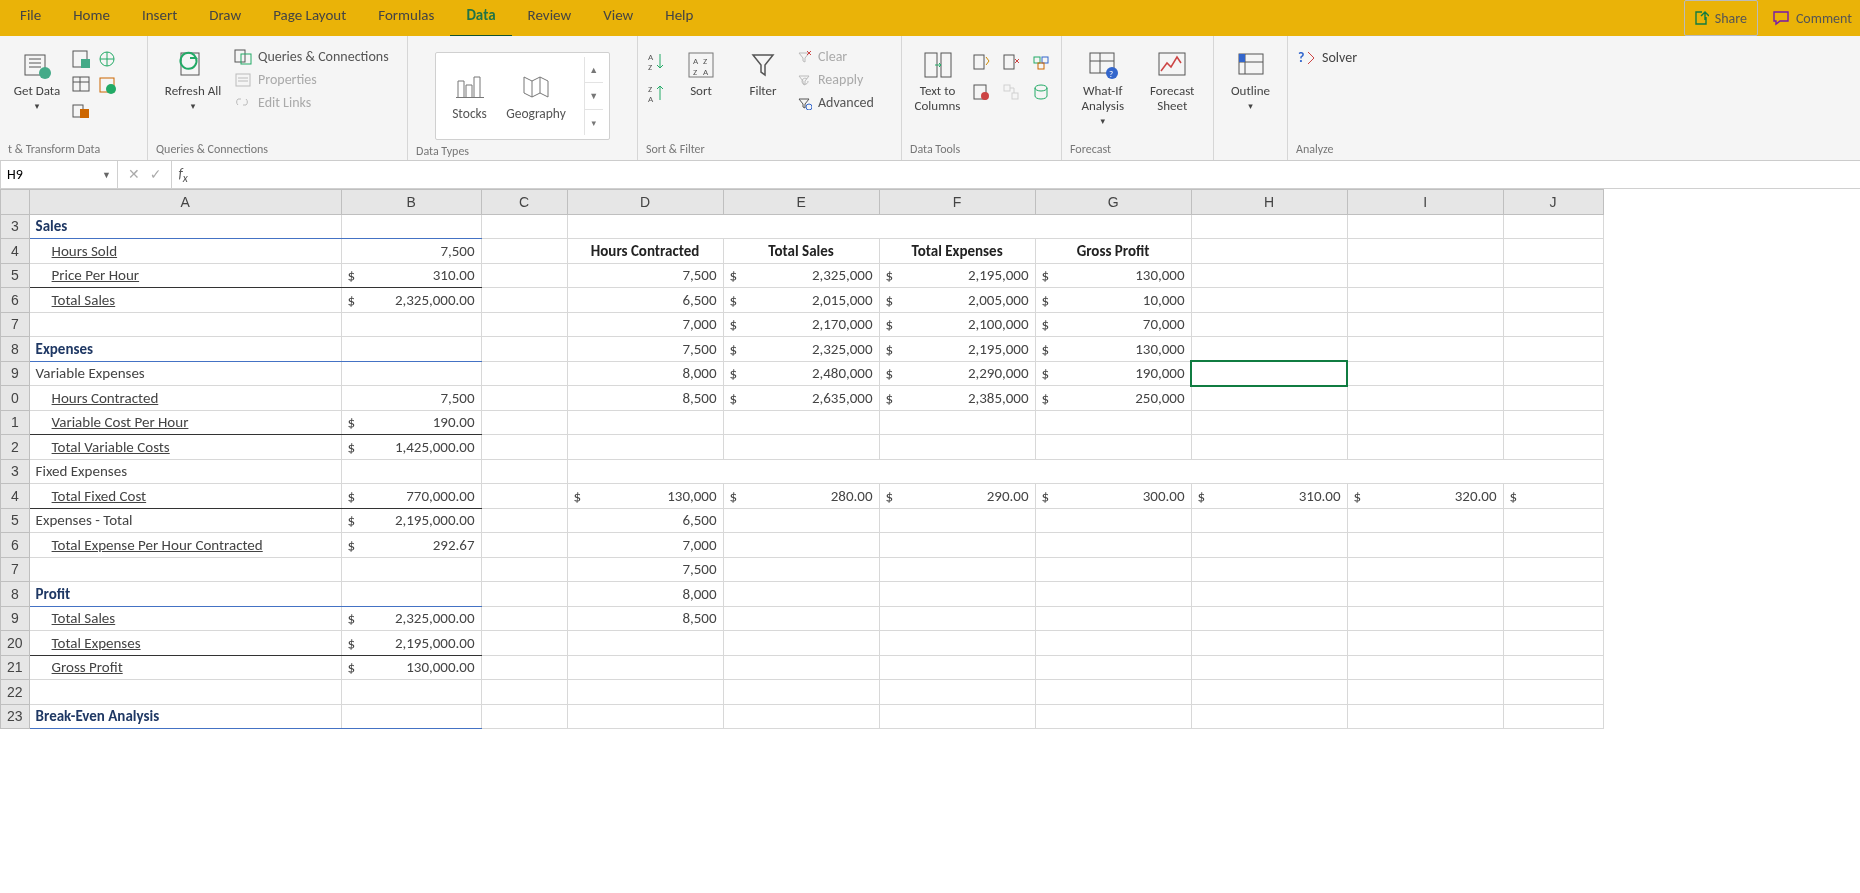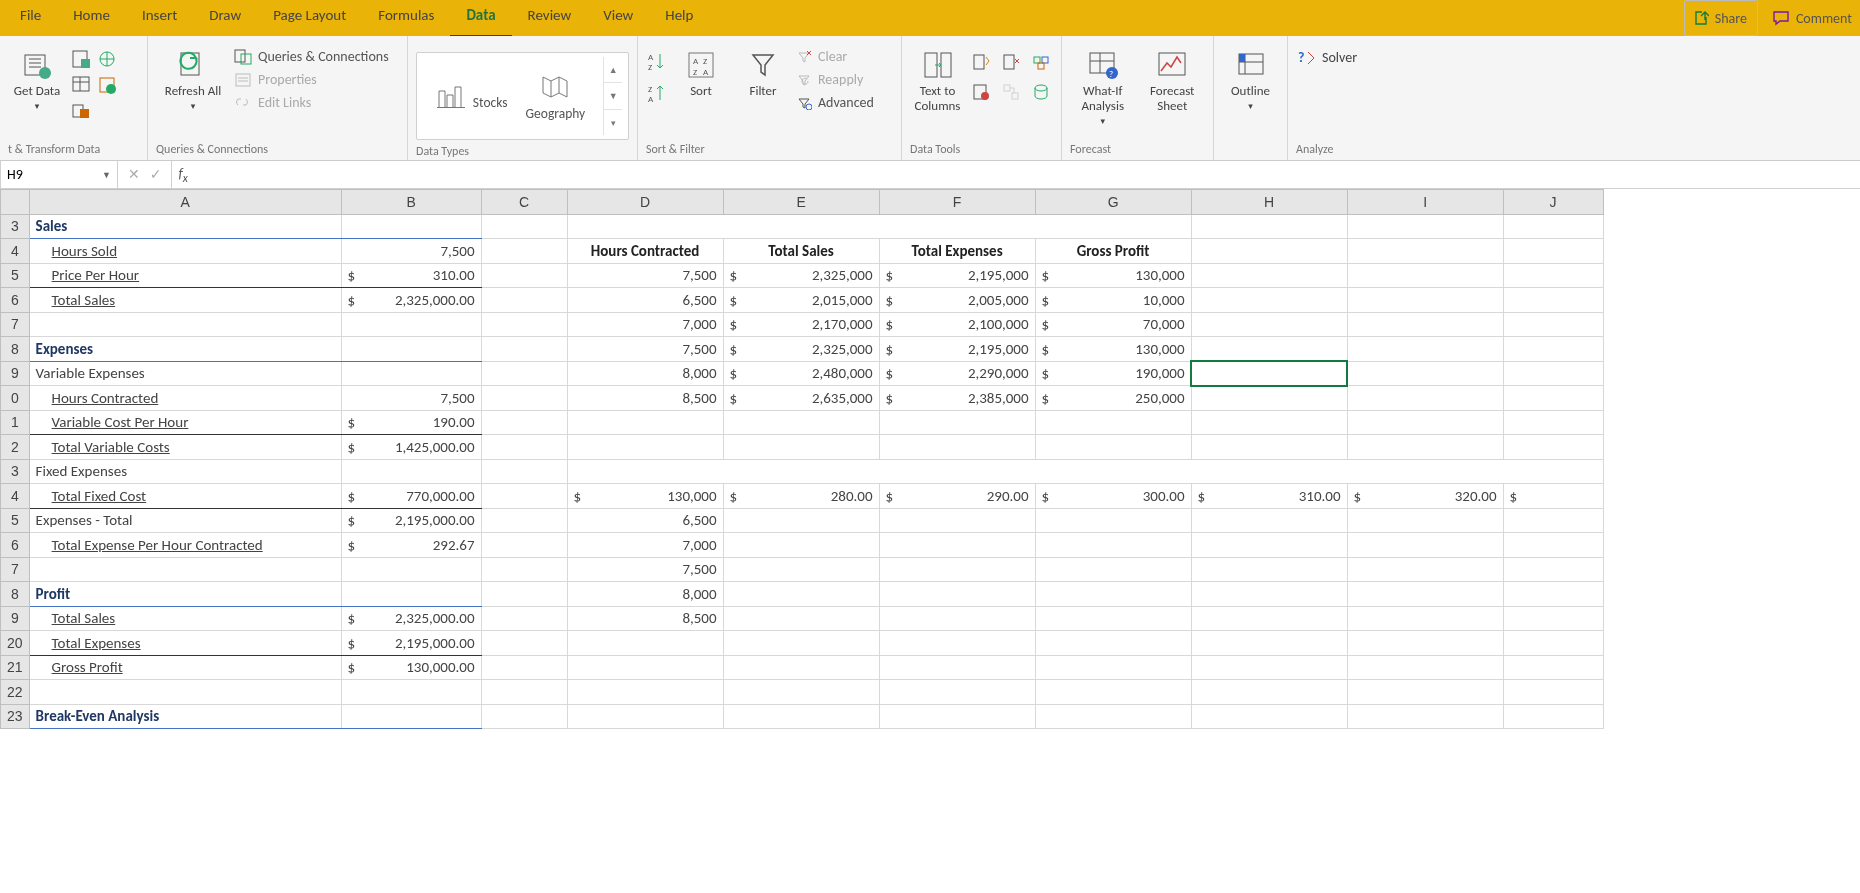--- a/index.html
+++ b/index.html
@@ -182,21 +182,21 @@
     <div class="rgroup-label">Queries &amp; Connections</div>
   </div>
 
   <div class="rgroup" style="width:230px">
     <div class="rgroup-body" style="justify-content:center;align-items:center;padding-top:12px">
       <div class="data-types-box">
         <table>
             <tbody>
               <tr>
           <td>
-            <div style="display:flex;align-items:flex-end;gap:4px">
+            <div style="display:flex;flex-direction:column;align-items:flex-start;gap:4px">
               <svg width="36" height="30">
                       <path d="M6 26V10h6v16M14 26V14h6v12M22 26V6h6v20" fill="none" stroke="#777"></path>
                       <rect x="4" y="26" width="28" height="1" fill="#777"></rect>
                     </svg>
               <span>Stocks</span>
             </div>
           </td>
           <td>
             <div style="display:flex;flex-direction:column;align-items:center;gap:4px">
               <svg width="36" height="30">

